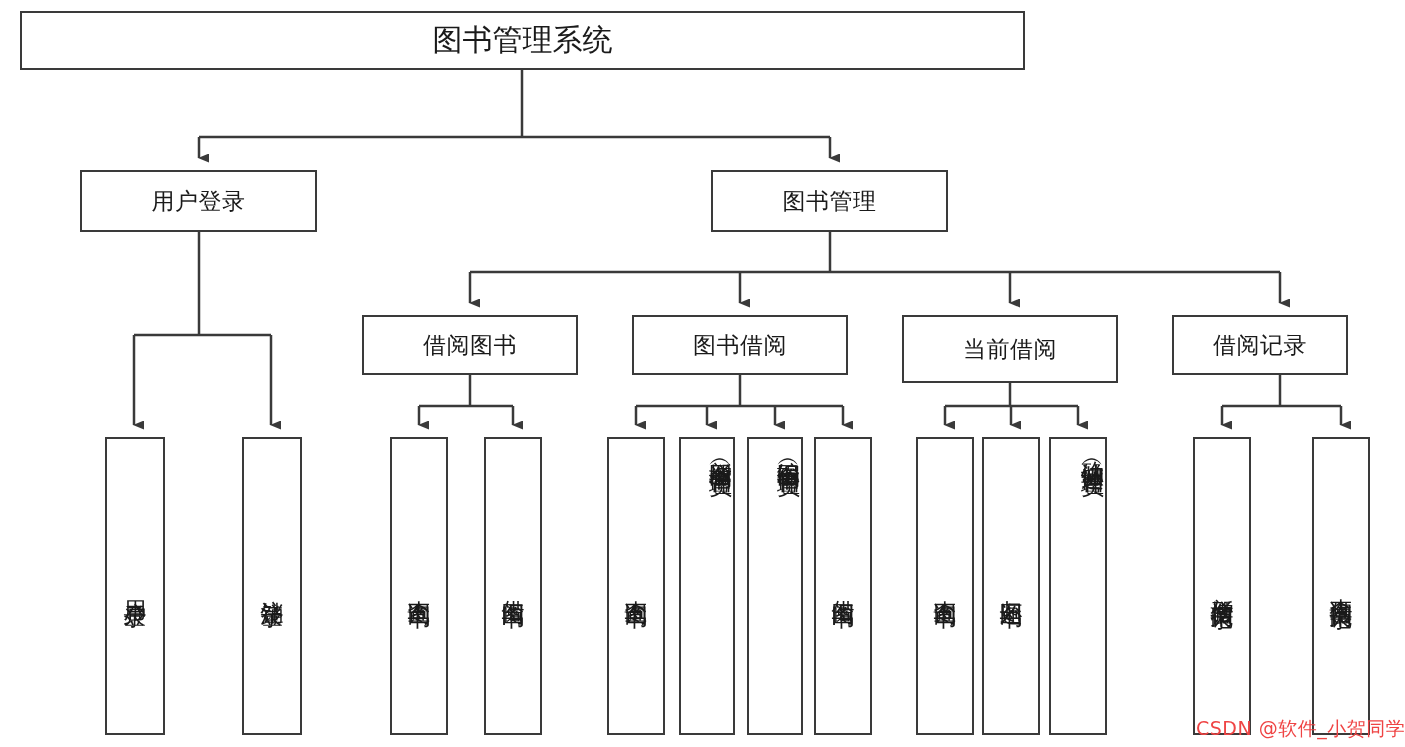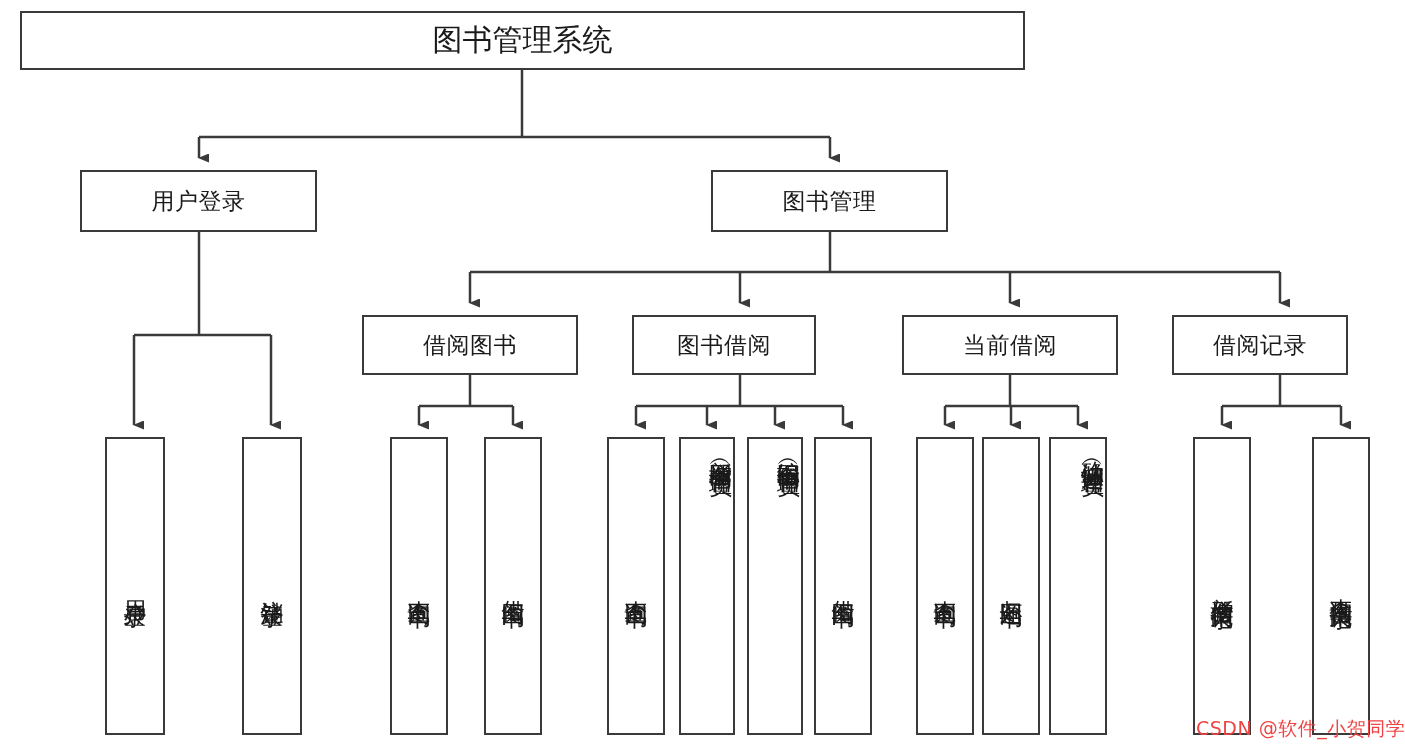--- a/index.html
+++ b/index.html
@@ -135,24 +135,24 @@
   <div class="node node-h" style="left:80px; top:170px; width:237px; height:62px;">
     <span>用户登录</span>
   </div>
   <div class="node node-h" style="left:711px; top:170px; width:237px; height:62px;">
     <span>图书管理</span>
   </div>
 
   <div class="node node-h" style="left:362px; top:315px; width:216px; height:60px;">
     <span>借阅图书</span>
   </div>
-  <div class="node node-h" style="left:632px; top:315px; width:184px; height:60px;">
+  <div class="node node-h" style="left:632px; top:315px; width:216px; height:60px;">
     <span>图书借阅</span>
   </div>
-  <div class="node node-h" style="left:902px; top:315px; width:216px; height:60px;">
+  <div class="node node-h" style="left:902px; top:315px; width:216px; height:68px;">
     <span>当前借阅</span>
   </div>
   <div class="node node-h" style="left:1172px; top:315px; width:176px; height:60px;">
     <span>借阅记录</span>
   </div>
 
   <div class="node node-v center-v" style="left:105px; top:437px; width:60px; height:298px;">
     <span class="label-v">用户登录</span>
   </div>
   <div class="node node-v center-v" style="left:242px; top:437px; width:60px; height:298px;">

